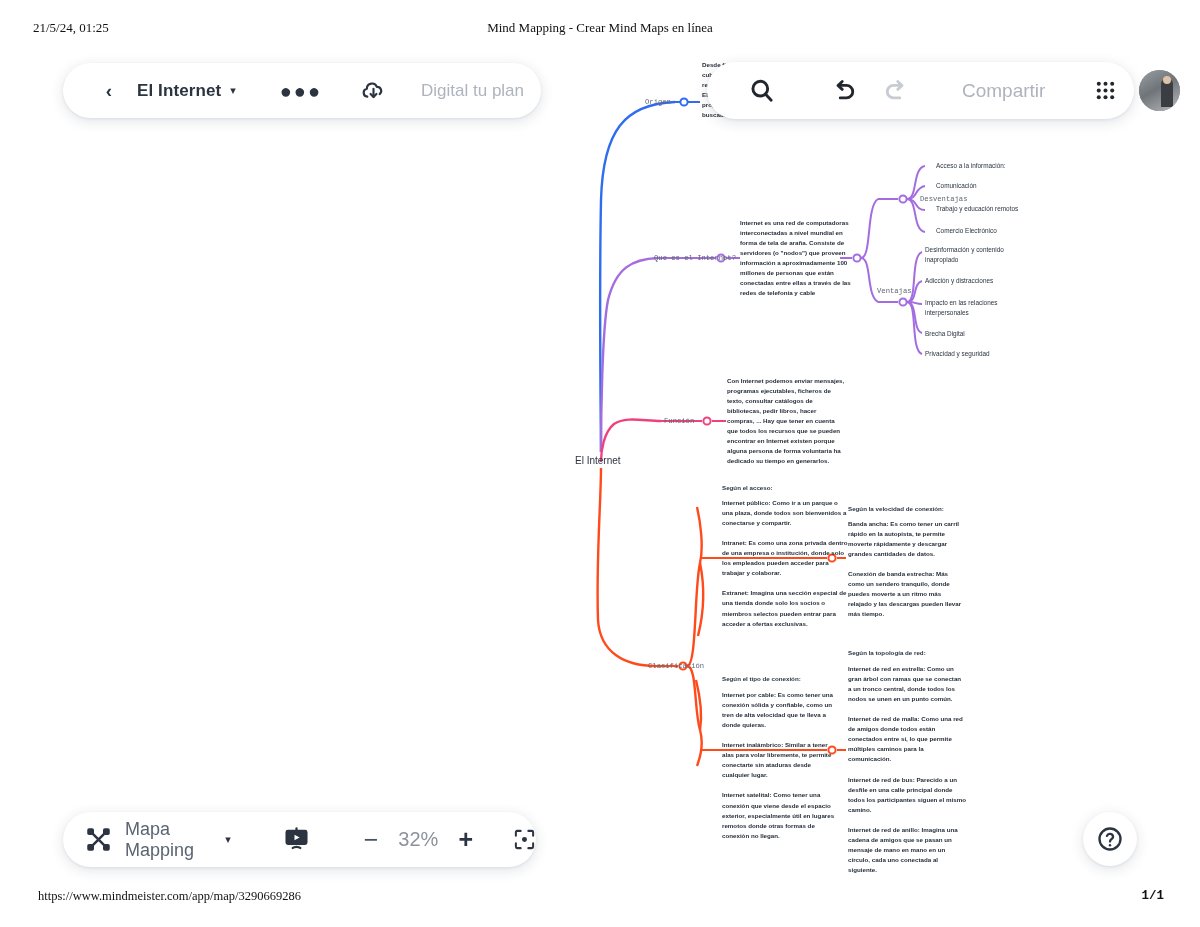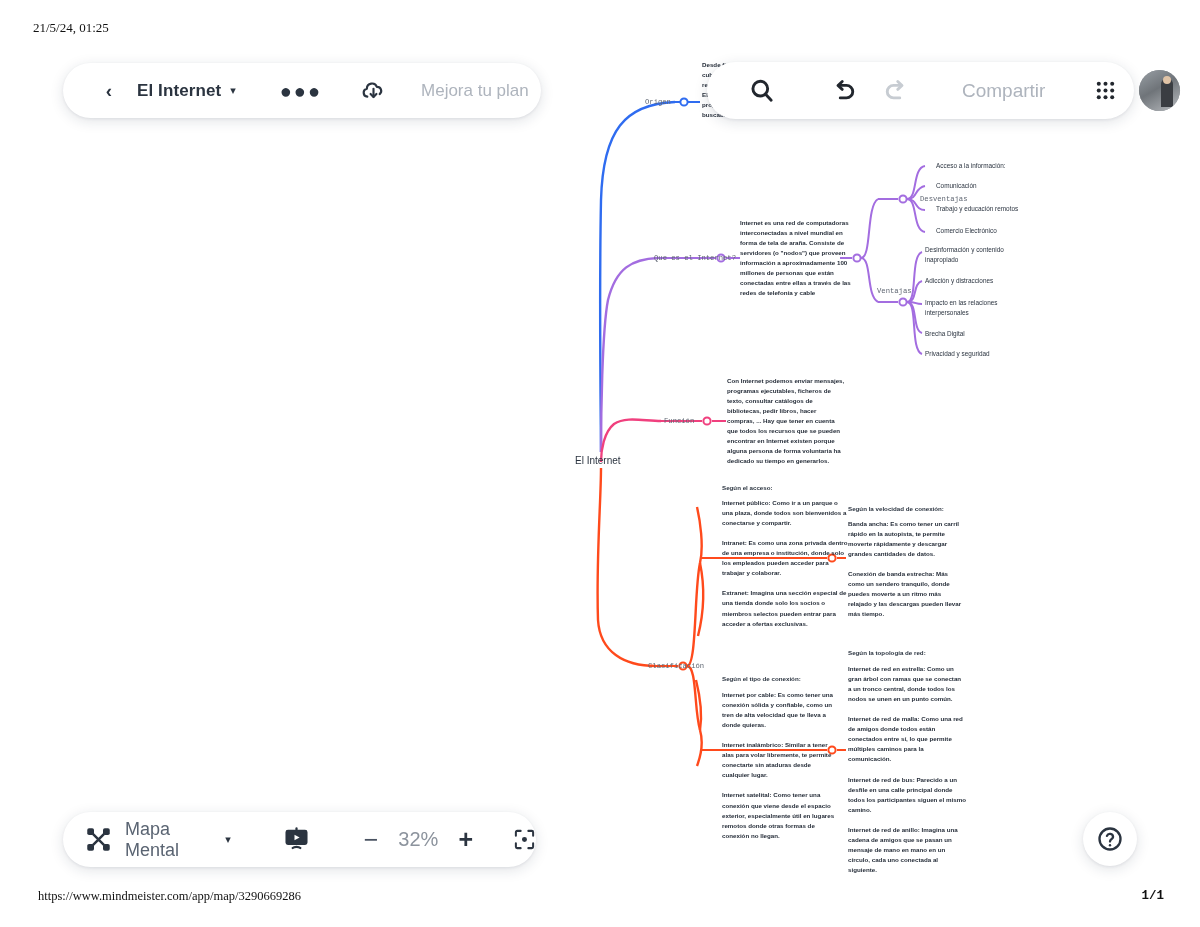--- a/index.html
+++ b/index.html
@@ -71,20 +71,21 @@
     font-weight:bold;}
   .txt.w118{width:118px;}
   .txt.w126{width:126px;}
   .sub-lbl{position:absolute;font-size:6.4px;color:#2b3440;white-space:nowrap;}
 </style>
 </head>
 <body>
 
 <div class="print-hdr">
   <span class="left">21/5/24, 01:25</span>
+  <span class="center">Mind Mapping - Crear Mind Maps en línea</span>
 </div>
 
 <svg id="mapsvg" viewBox="0 0 1200 927">
 
   <path d="M601,452 C601,430 599,300 601,200 C603,130 625,104 675,102" stroke="#2f6cf0" stroke-width="2.4" fill="none"></path>
   <path d="M601,452 C601,420 602,330 608,300 C616,268 632,259 658,258" stroke="#a36de0" stroke-width="2.4" fill="none"></path>
   <path d="M601,462 C601,450 604,432 614,424 C626,416 644,421 661,421" stroke="#f0407e" stroke-width="2.4" fill="none"></path>
   <path d="M601,468 C601,500 596,560 598,620 C600,652 624,666 656,666" stroke="#ff4a1c" stroke-width="2.4" fill="none"></path>
 
   <line x1="675" y1="102" x2="688" y2="102" stroke="#2f6cf0" stroke-width="2"></line>
@@ -196,21 +197,21 @@
   <div class="tb-item doc-title">El Internet</div>
   <div class="tb-item caret">▾</div>
   <div class="tb-item dots3">●●●</div>
   <div class="tb-item cloud-ic">
     <svg width="27" height="27" viewBox="0 0 24 24" fill="none" stroke="#2b3440" stroke-width="1.9" stroke-linecap="round" stroke-linejoin="round">
       <path d="M6.5 17.5a3.6 3.6 0 0 1-.4-7.1 4.6 4.6 0 0 1 8.9-1.6 3.6 3.6 0 0 1 2.5 6.4"></path>
       <path d="M12 10.5v7"></path>
         <path d="M9.4 15.1 12 17.8l2.6-2.7"></path>
     </svg>
   </div>
-  <div class="tb-item upgrade">Mejora tu plan</div>
+  <div class="tb-item upgrade">Digital tu plan</div>
 </div>
 
 <div class="pill" id="top-right-pill">
   <div class="tb-item search-ic">
     <svg width="29" height="29" viewBox="0 0 24 24" fill="none" stroke="#22272e" stroke-width="2.4" stroke-linecap="round">
         <circle cx="11" cy="10.5" r="6.1"></circle>
         <path d="M15.6 15.4 20 20"></path>
       </svg>
   </div>
   <div class="tb-item undo-ic">
@@ -251,21 +252,21 @@
 <div class="pill" id="bottom-pill">
   <div class="tb-item scissors">
     <svg width="27" height="27" viewBox="0 0 24 24" fill="#2b3440">
       <rect x="2" y="2" width="6" height="6" rx="1.6"></rect>
         <rect x="16" y="2" width="6" height="6" rx="1.6"></rect>
       <rect x="2" y="16" width="6" height="6" rx="1.6"></rect>
         <rect x="16" y="16" width="6" height="6" rx="1.6"></rect>
       <path d="M7 7l10 10M17 7L7 17" stroke="#2b3440" stroke-width="2.2" fill="none"></path>
     </svg>
   </div>
-  <div class="tb-item mode-lbl">Mapa Mental</div>
+  <div class="tb-item mode-lbl">Mapa Mapping</div>
   <div class="tb-item caret">▾</div>
   <div class="tb-item present-ic">
     <svg width="27" height="27" viewBox="0 0 24 24" fill="none" stroke="#2b3440" stroke-width="2">
       <path d="M12 2.2v2" stroke-linecap="round"></path>
       <rect x="3.2" y="4.4" width="17.6" height="11.4" rx="1.2" fill="#2b3440"></rect>
       <path d="M10.2 7.8l4.6 2.4-4.6 2.4z" fill="#fff" stroke="none"></path>
       <path d="M8.6 19.6c1.4-1.5 5.4-1.5 6.8 0" stroke-linecap="round"></path>
     </svg>
   </div>
   <div class="tb-item zoom-minus">−</div>

